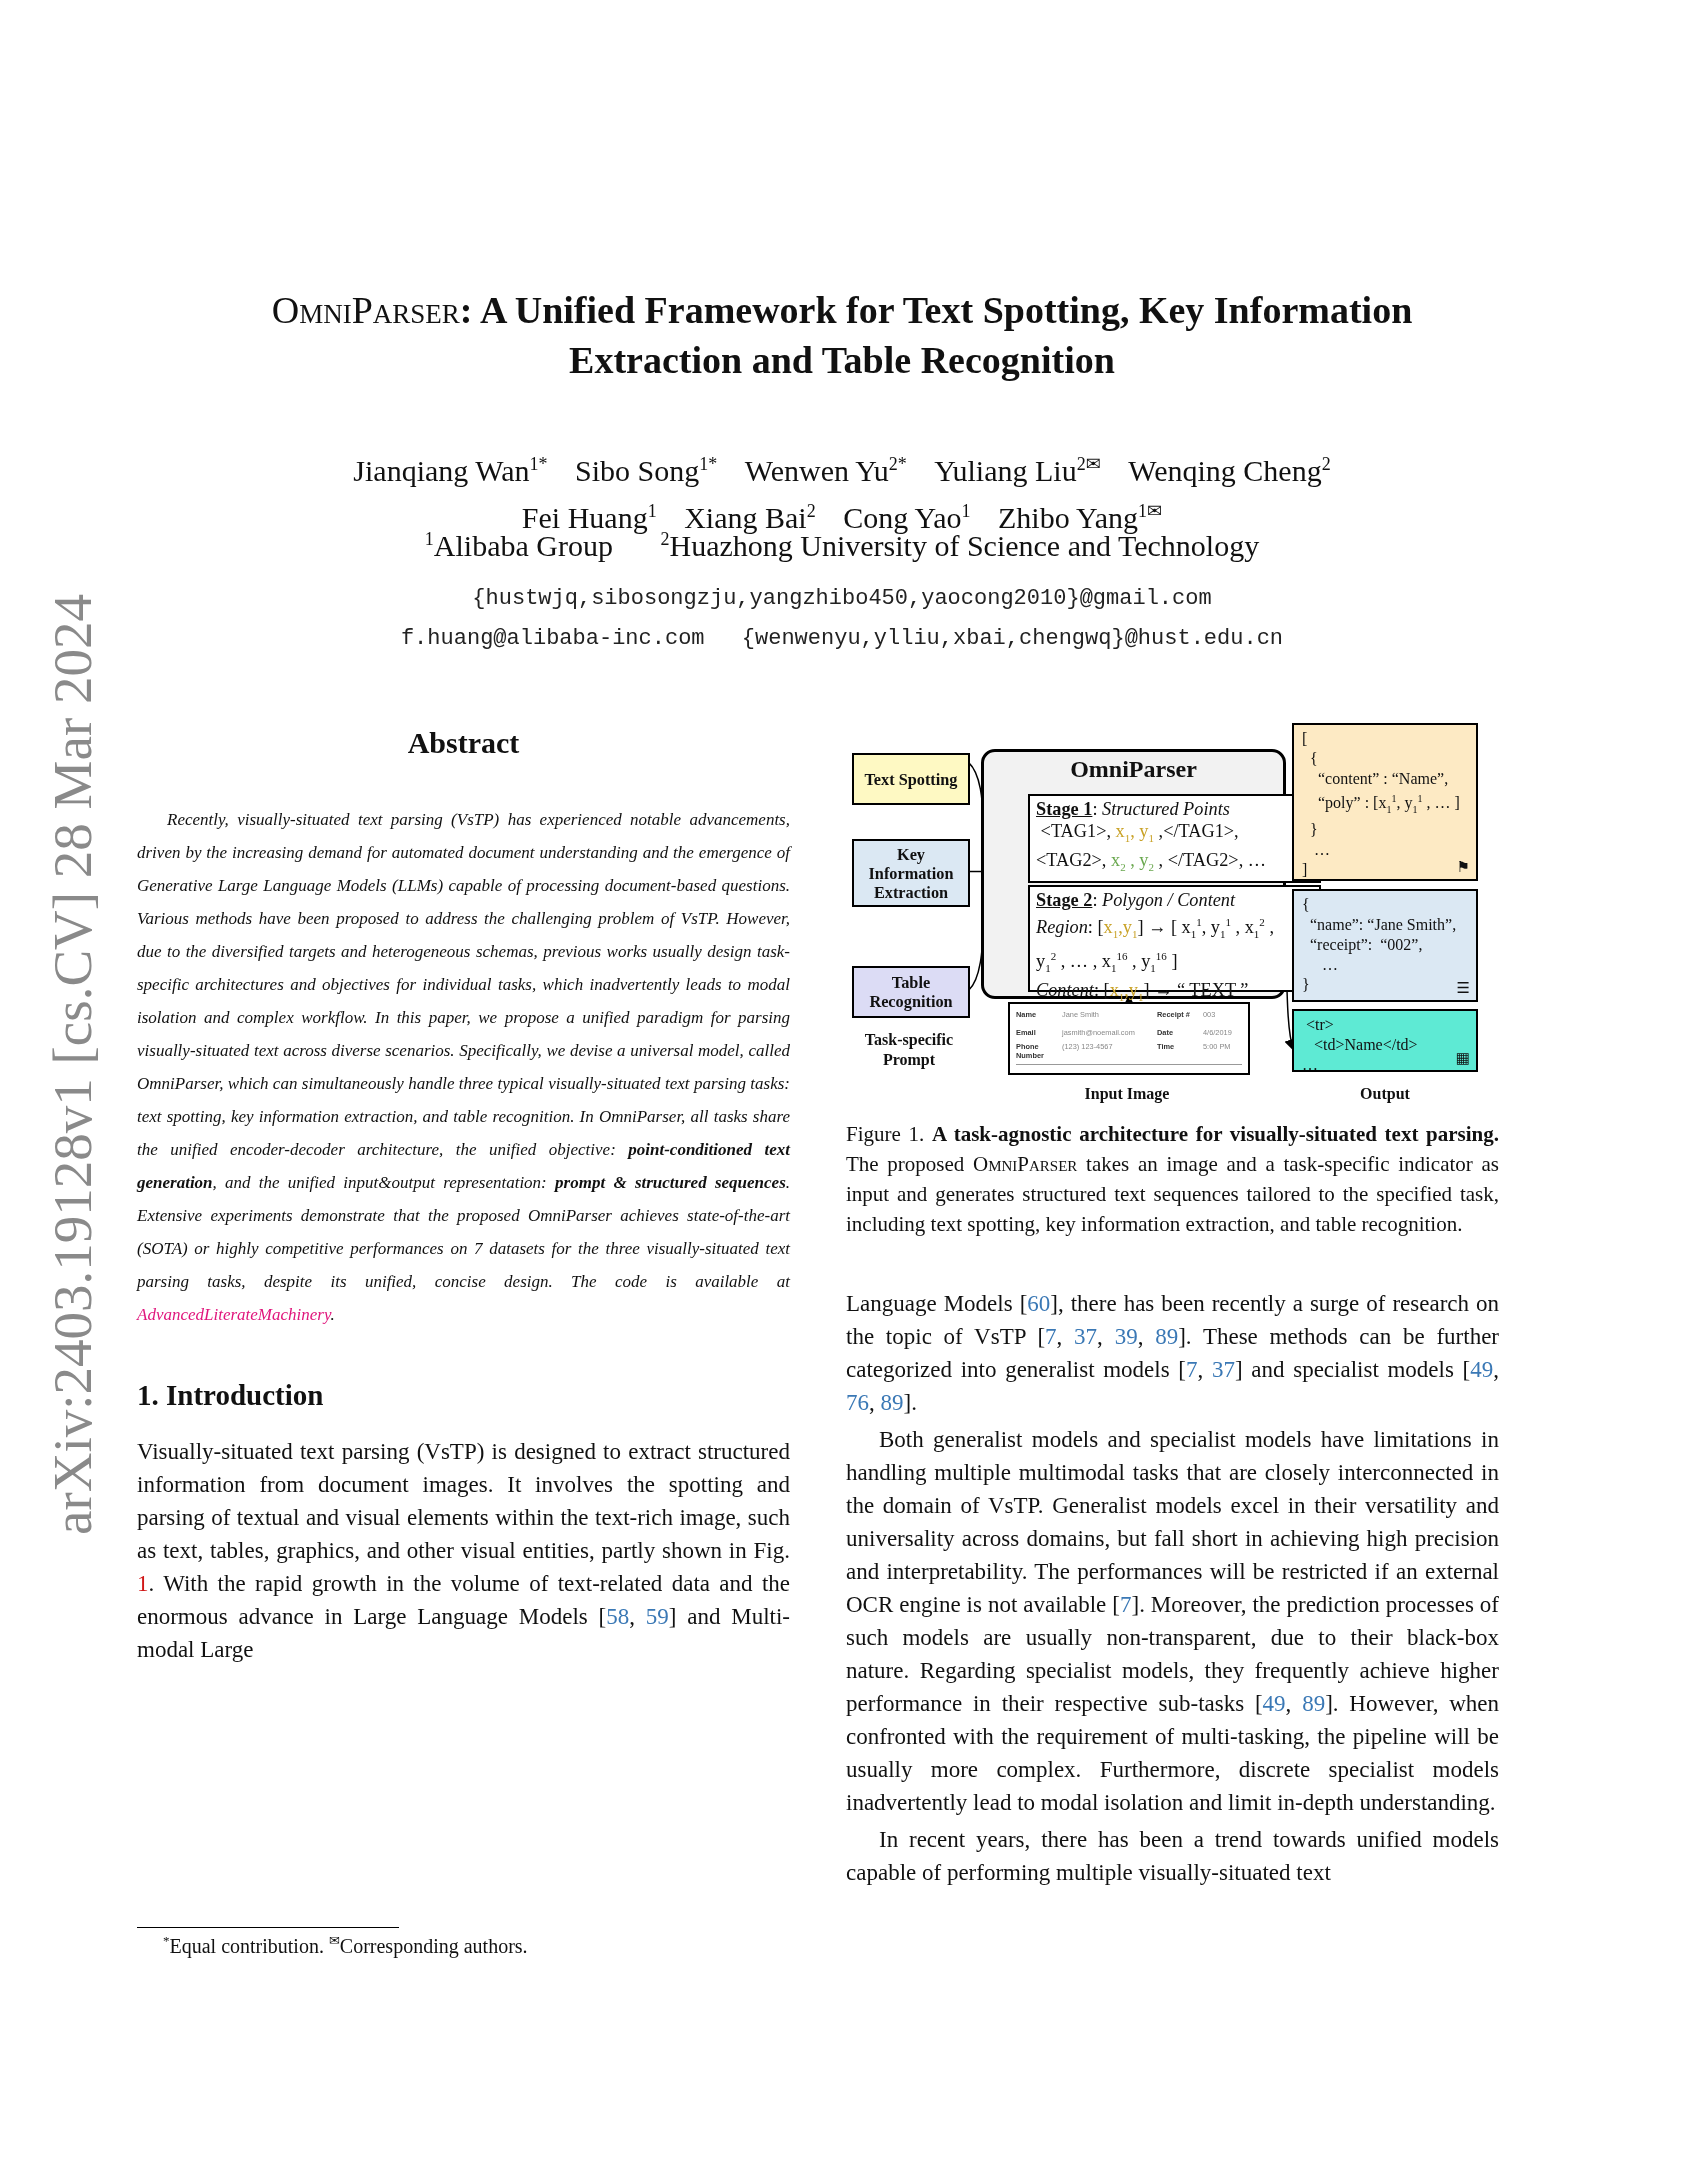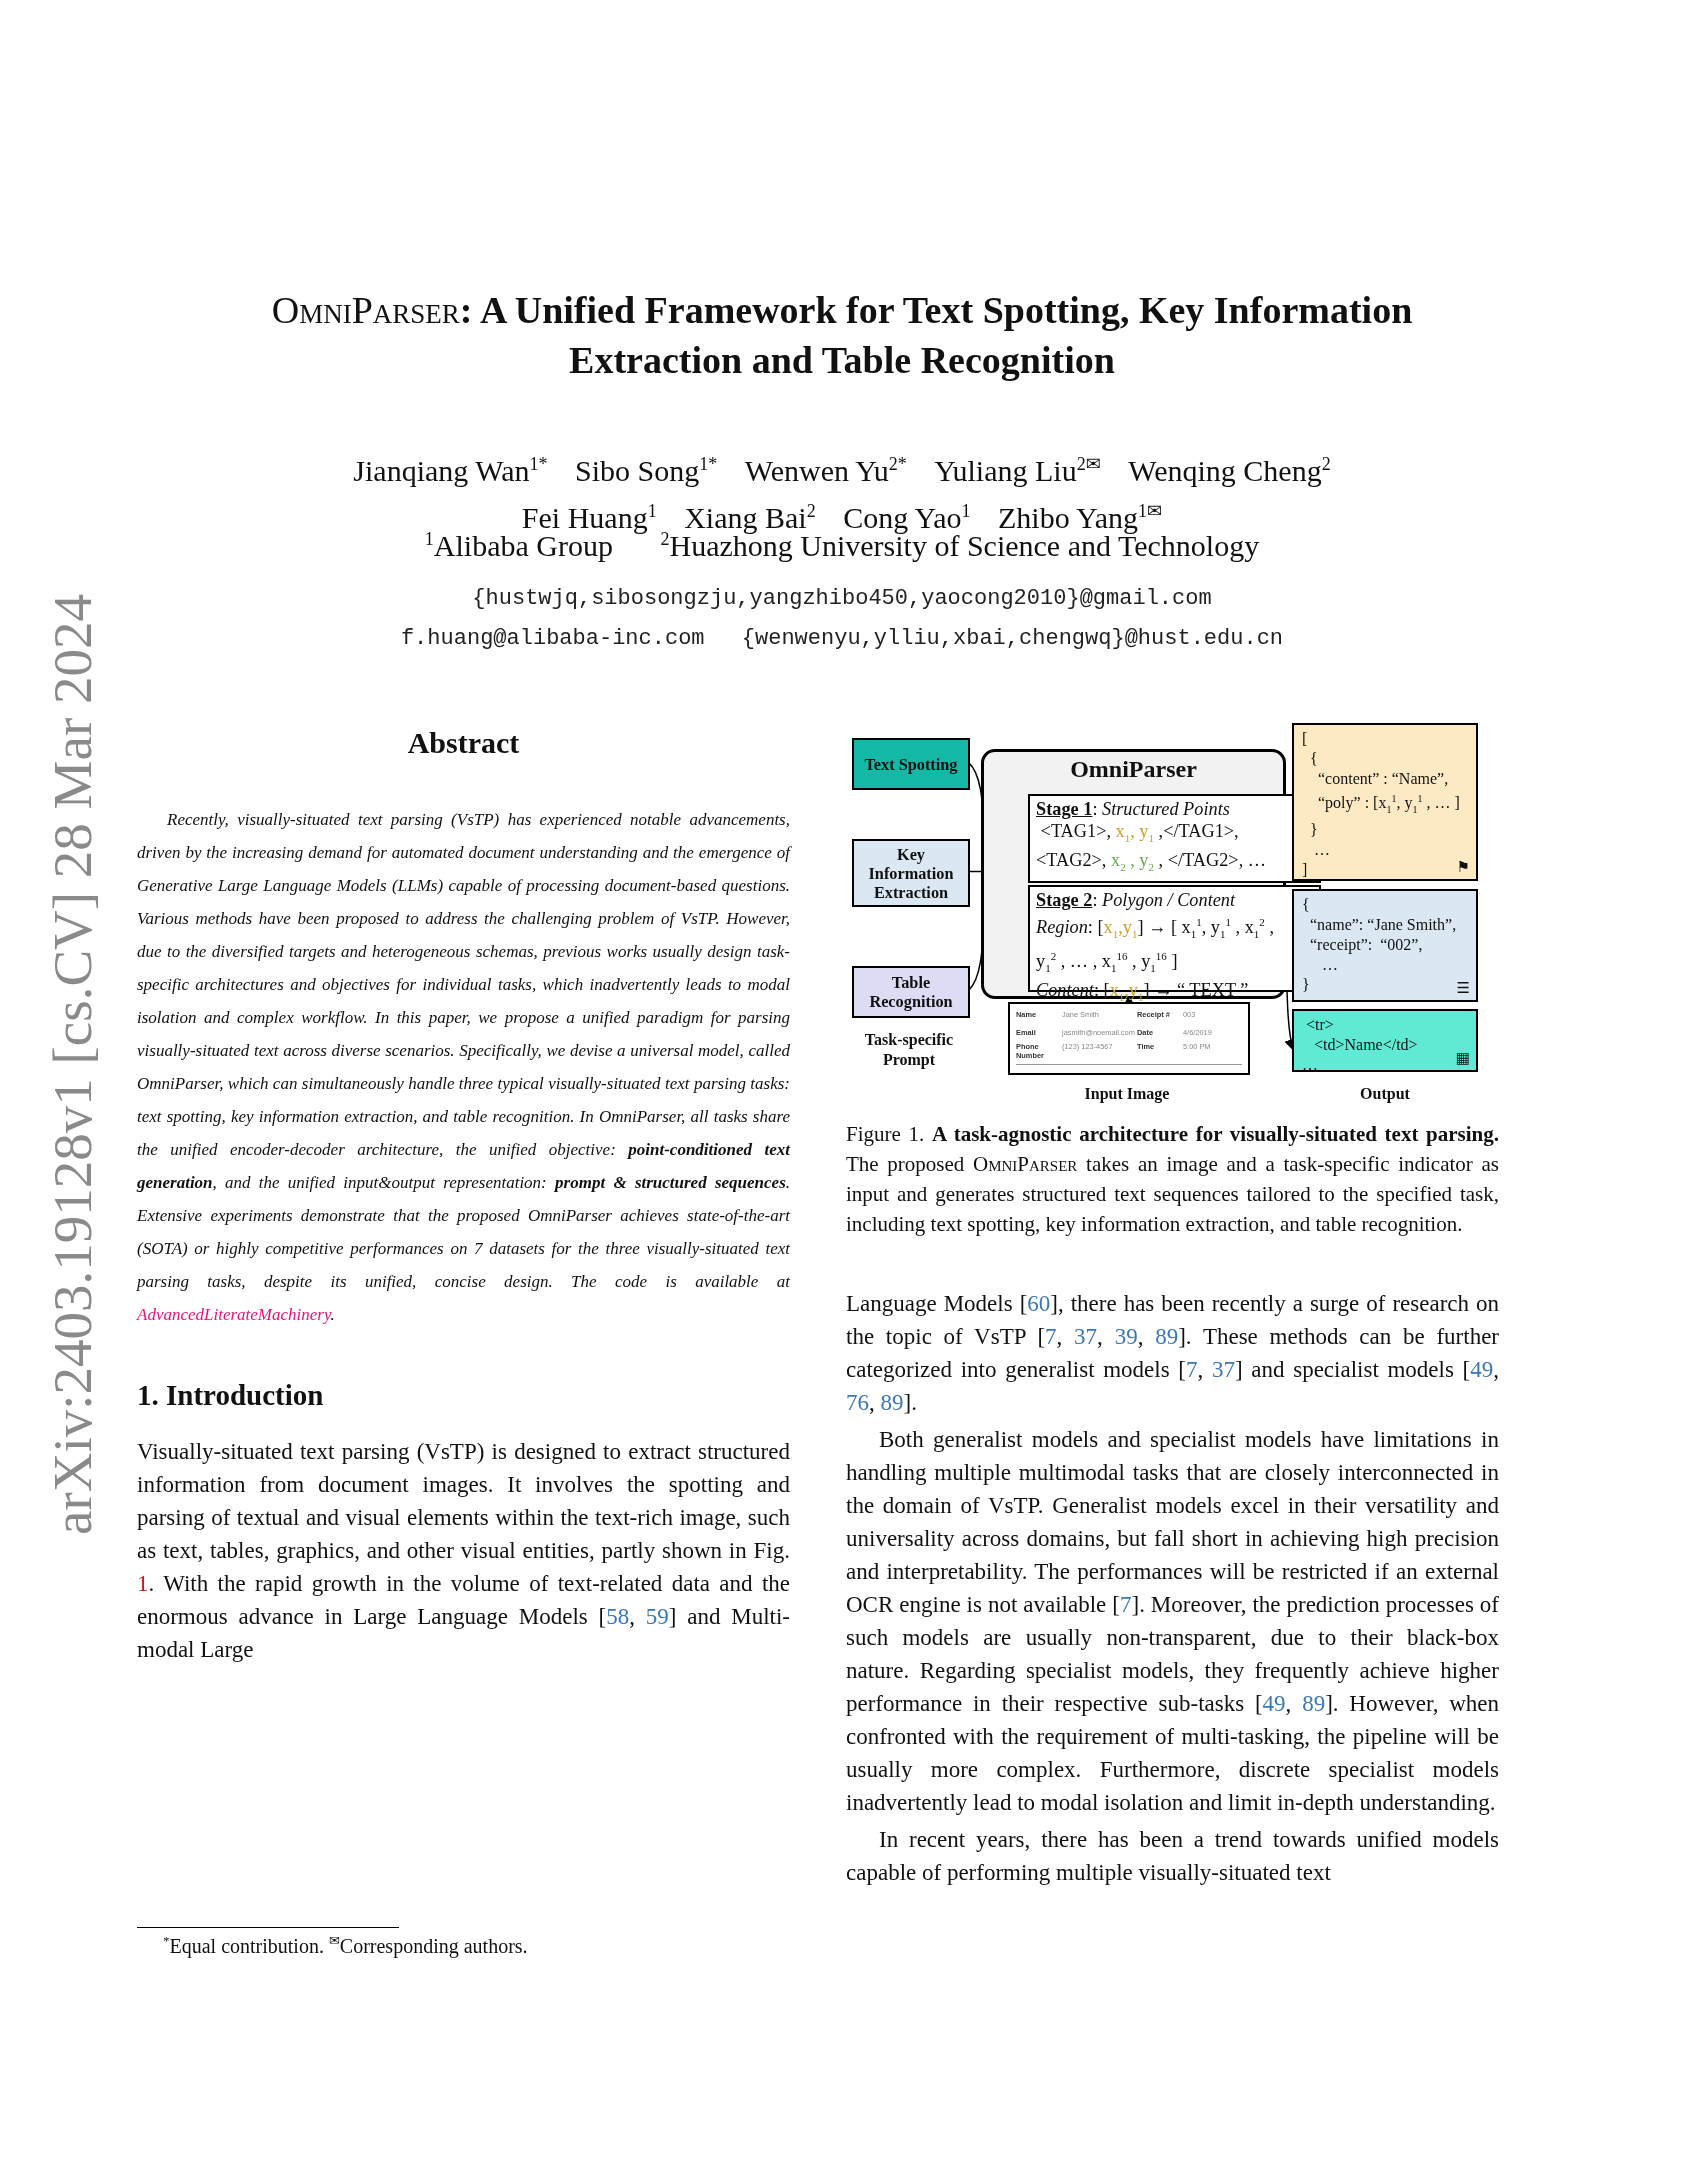--- a/index.html
+++ b/index.html
@@ -39,21 +39,21 @@
   .figref { color: #d01818; }
 
   .footnote-rule { position: absolute; left: 137px; top: 1927px; width: 262px; border-top: 1.5px solid #000; }
   .footnote { position: absolute; left: 163px; top: 1933px; font-size: 20px; }
   .footnote sup { font-size: 13px; }
 
   
   .figure { position: absolute; left: 842px; top: 723px; width: 673px; height: 396px; font-family: "Liberation Serif", serif; }
   .task-box { position: absolute; left: 10px; width: 114px; border: 2.5px solid #000; text-align: center;
     font-weight: bold; font-size: 16.3px; line-height: 19px; display: flex; align-items: center; justify-content: center; }
-  .task-ts { top: 15px; height: 48px; background: #14b8a6; }
+  .task-ts { top: 30px; height: 48px; background: #fef9c3; }
   .task-kie { top: 116px; height: 64px; background: #dbe8f3; }
   .task-tr { top: 243px; height: 48px; background: #dcdcf5; }
   .task-label { position: absolute; left: 5px; top: 307px; width: 124px; text-align: center; font-weight: bold; font-size: 16px; line-height: 20px; }
 
   .omni { position: absolute; left: 139px; top: 26px; width: 299px; height: 244px; border: 3px solid #000;
     border-radius: 14px; background: #f2f2f2; }
   .omni-title { position: absolute; left: 0; right: 0; top: 4px; text-align: center; font-weight: bold; font-size: 24px; }
   .stage { position: absolute; left: 8px; width: 277px; border: 2.5px solid #000; background: #fff; padding: 2px 6px;
     font-size: 18.3px; line-height: 22px; margin-left: 36px; }
   .stage1 { top: 42px; height: 81px; }
@@ -62,21 +62,21 @@
   .stage i { font-style: italic; }
   .c-y { color: #c9a227; }
   .c-g { color: #6aa84f; }
   .stage sub, .stage sup { font-size: 11px; }
 
   .input-img { position: absolute; left: 166px; top: 279px; width: 238px; height: 69px; border: 2.5px solid #000; background: #fff;
     font-family: "Liberation Sans", sans-serif; font-size: 7.4px; }
   .input-img .row { position: absolute; left: 6px; right: 6px; display: flex; }
   .input-img .k { width: 46px; font-weight: bold; color: #333; }
   .input-img .v { width: 75px; color: #888; }
-  .input-img .k2 { width: 46px; font-weight: bold; color: #333; }
+  .input-img .k2 { width: 46px; font-weight: bold; color: #333; margin-left: 20px; }
   .input-img .v2 { color: #888; }
   .input-img .line { position: absolute; left: 6px; right: 6px; bottom: 8px; border-top: 1px solid #999; }
   .input-label { position: absolute; left: 166px; top: 362px; width: 238px; text-align: center; font-weight: bold; font-size: 16px; }
 
   .out-box { position: absolute; left: 450px; width: 186px; border: 2.5px solid #000; font-size: 16px; line-height: 20px; padding: 4px 8px; box-sizing: border-box; }
   .out-ts { top: 0px; height: 158px; background: #fdeac4; }
   .out-kie { top: 166px; height: 113px; background: #dbe8f3; }
   .out-tr { top: 286px; height: 63px; background: #5eead4; }
   .out-box .l { white-space: pre; }
   .out-box sub, .out-box sup { font-size: 10px; }

